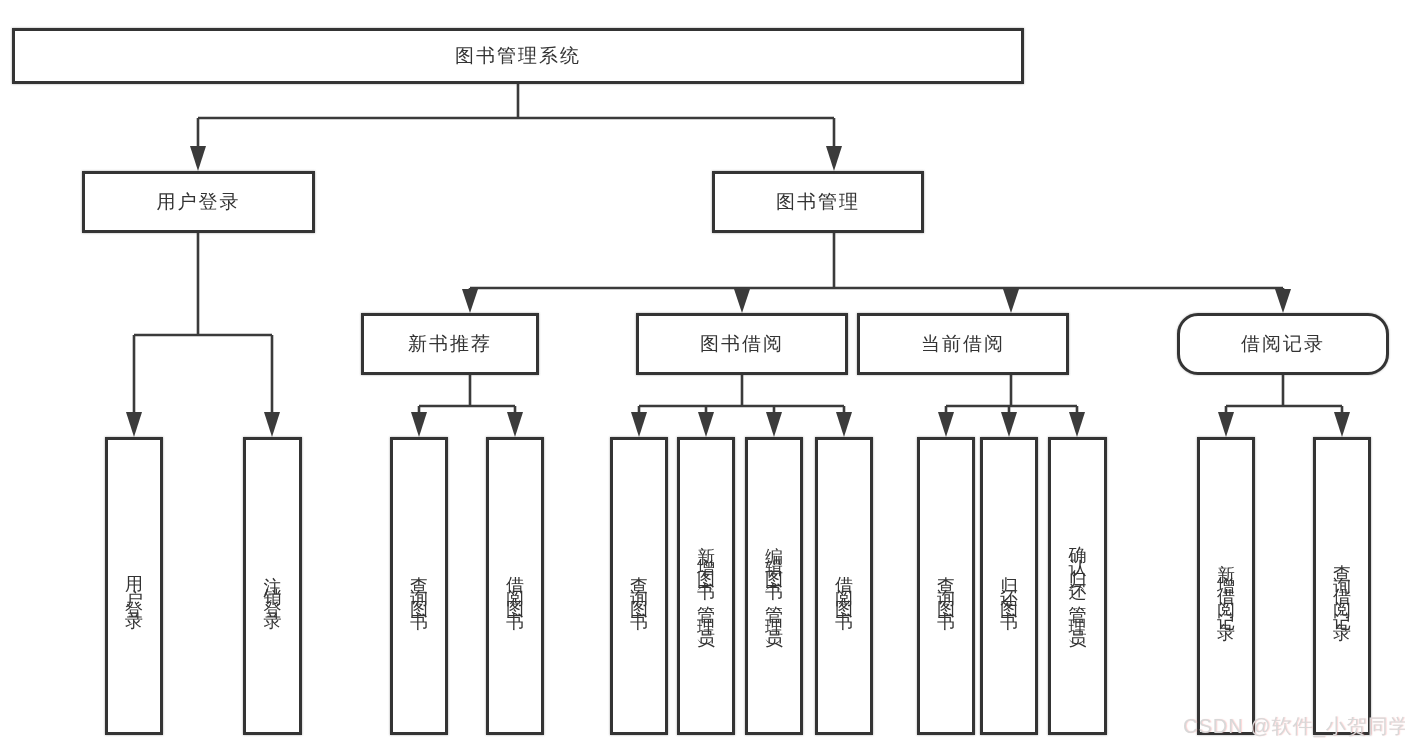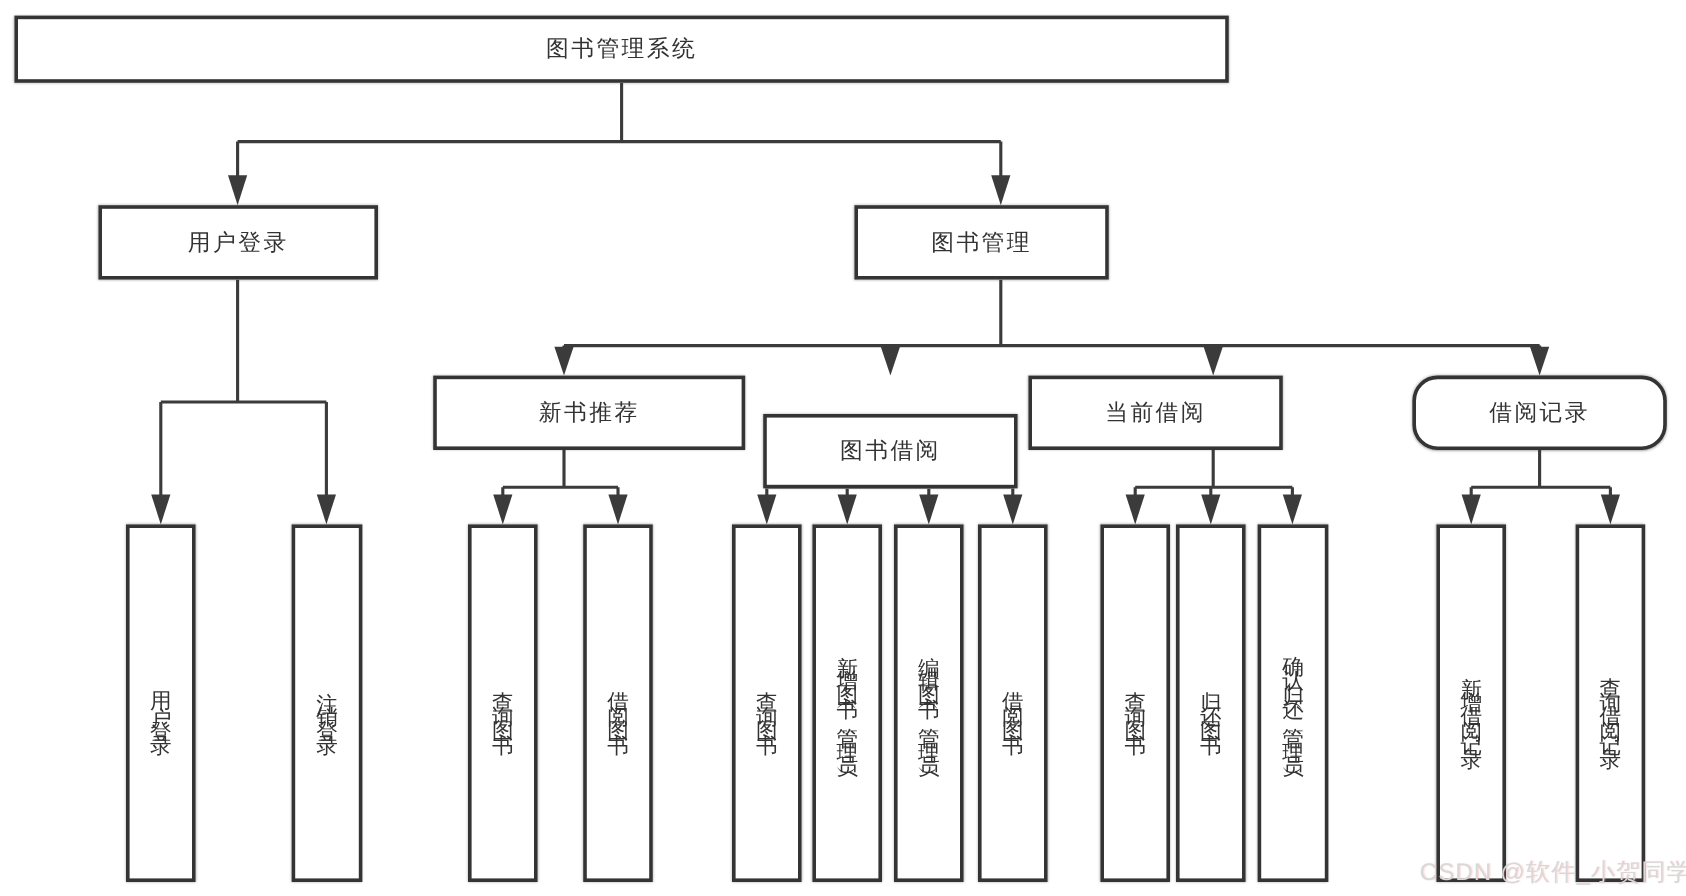--- a/index.html
+++ b/index.html
@@ -96,27 +96,27 @@
 
       <polygon points="938,412 954,412 946,437"></polygon>
       <polygon points="1001,412 1017,412 1009,437"></polygon>
       <polygon points="1069,412 1085,412 1077,437"></polygon>
 
       <polygon points="1218,412 1234,412 1226,437"></polygon>
       <polygon points="1334,412 1350,412 1342,437"></polygon>
     </g>
   </svg>
 
-  <div class="node node-h" style="left:12px; top:13px; width:1012px; height:56px;">图书管理系统</div>
+  <div class="node node-h" style="left:12px; top:28px; width:1012px; height:56px;">图书管理系统</div>
 
   <div class="node node-h" style="left:82px; top:171px; width:233px; height:62px;">用户登录</div>
   <div class="node node-h" style="left:712px; top:171px; width:212px; height:62px;">图书管理</div>
 
-  <div class="node node-h" style="left:361px; top:313px; width:260px; height:62px;">新书推荐</div>
-  <div class="node node-h" style="left:636px; top:313px; width:212px; height:62px;margin-top:32px;">图书借阅</div>
+  <div class="node node-h" style="left:361px; top:313px; width:178px; height:62px;">新书推荐</div>
+  <div class="node node-h" style="left:636px; top:313px; width:212px; height:62px;">图书借阅</div>
   <div class="node node-h" style="left:857px; top:313px; width:212px; height:62px;">当前借阅</div>
   <div class="node node-h" style="left:1177px; top:313px; width:212px; height:62px;border-radius:21px;">借阅记录</div>
 
   <div class="node leaf" style="left:105px; top:437px; width:58px; height:298px;">
     <span>用户登录</span>
   </div>
   <div class="node leaf" style="left:243px; top:437px; width:59px; height:298px;">
     <span>注销登录</span>
   </div>
 

